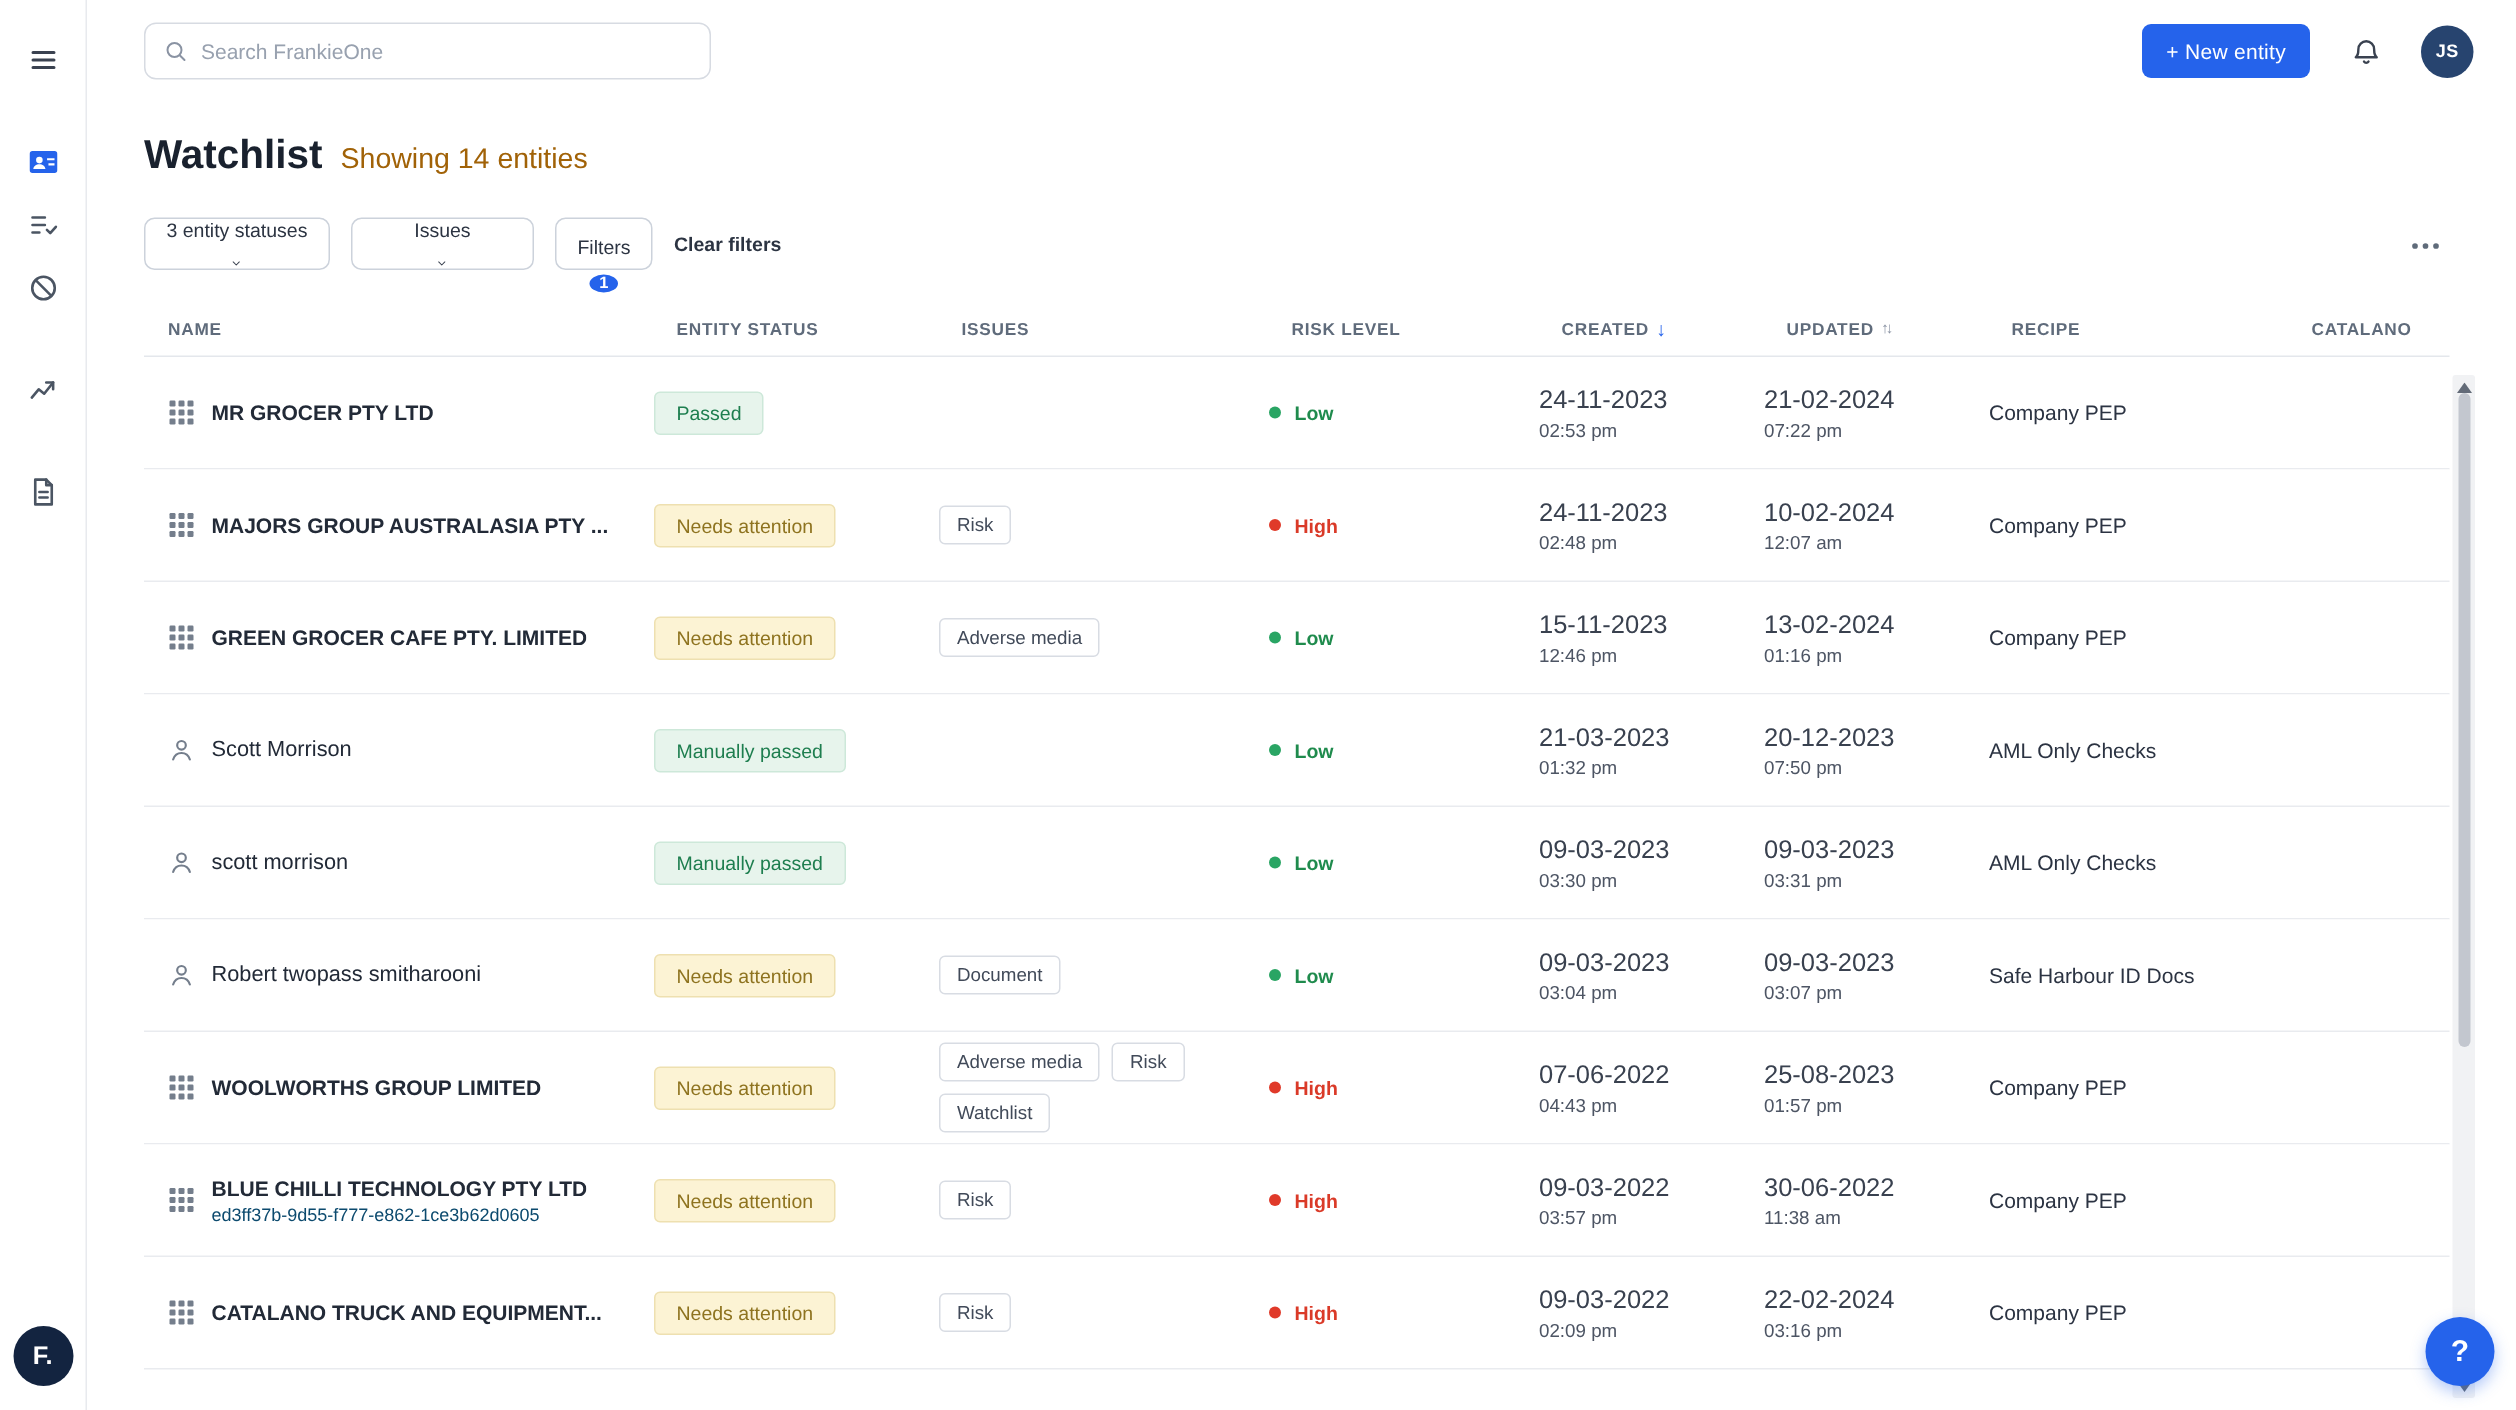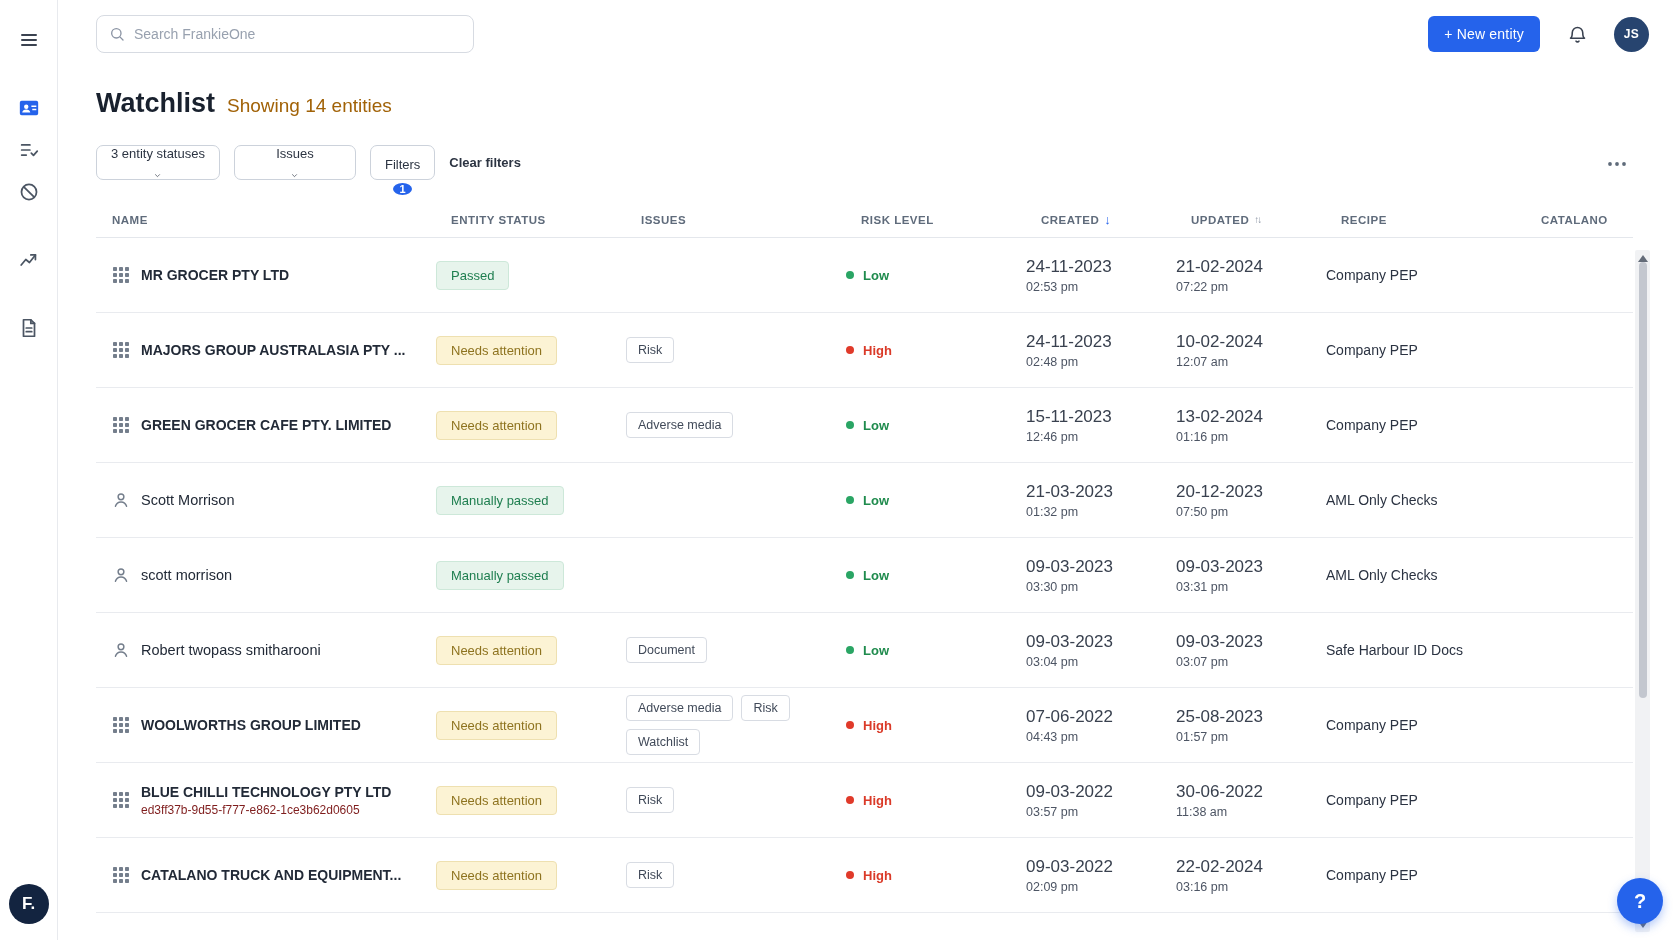--- a/index.html
+++ b/index.html
@@ -97,21 +97,21 @@
   .sort-arrow { color: #2563eb; font-size: 13px; font-weight: 700; }
   .sort-both { color: #8a93a3; font-size: 10px; letter-spacing: -2px; }
 
   .row { min-height: 75px; border-bottom: 1px solid #e9ebef; cursor: pointer; background: #fff; }
   .cell { font-size: 13.5px; color: #39414f; }
   .c-name { display: flex; align-items: center; gap: 11px; padding-left: 16px; padding-right: 14px; }
   .row-icon { display: flex; align-items: center; }
   .name-wrap { display: flex; flex-direction: column; gap: 3px; min-width: 0; }
   .nm { font-size: 14px; font-weight: 600; color: #222a37; white-space: nowrap; overflow: hidden; text-overflow: ellipsis; }
   .row.person .nm { font-weight: 400; font-size: 14.5px; }
-  .sub { font-size: 12px; color: #7f1d1d; }
+  .sub { font-size: 12px; color: #0c4a6e; }
 
   .badge {
     display: inline-block; padding: 6px 14px; border-radius: 4px;
     font-size: 13px; font-weight: 500; white-space: nowrap; text-align: center;
   }
   .badge.passed { background: #e7f4ec; color: #1e7e4f; border: 1px solid #cde8d9; }
   .badge.attention { background: #fcf3d4; color: #8e731f; border: 1px solid #eee0b0; }
 
   .issues { display: flex; flex-wrap: wrap; gap: 8px; padding-right: 24px; row-gap: 8px; }
   .chip {

